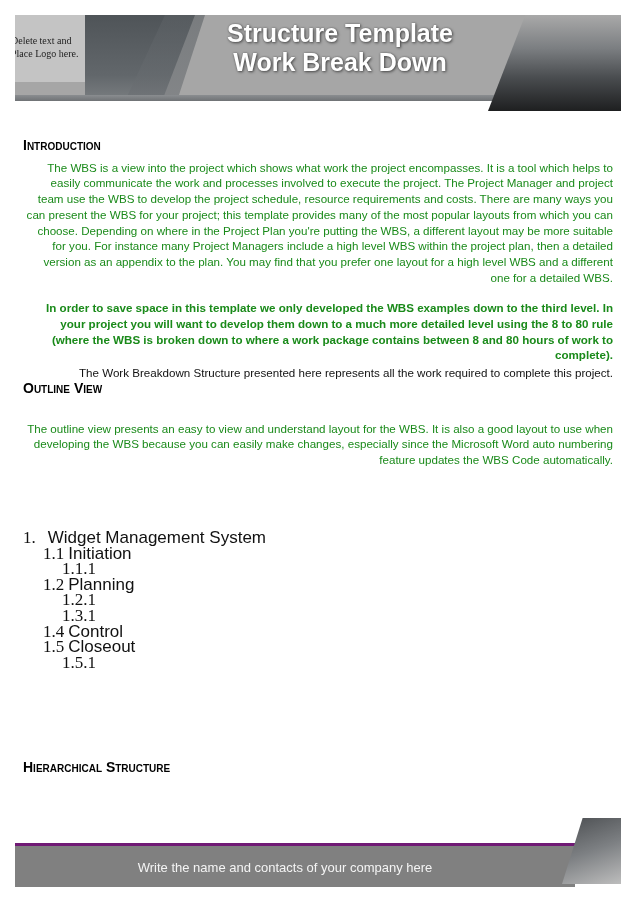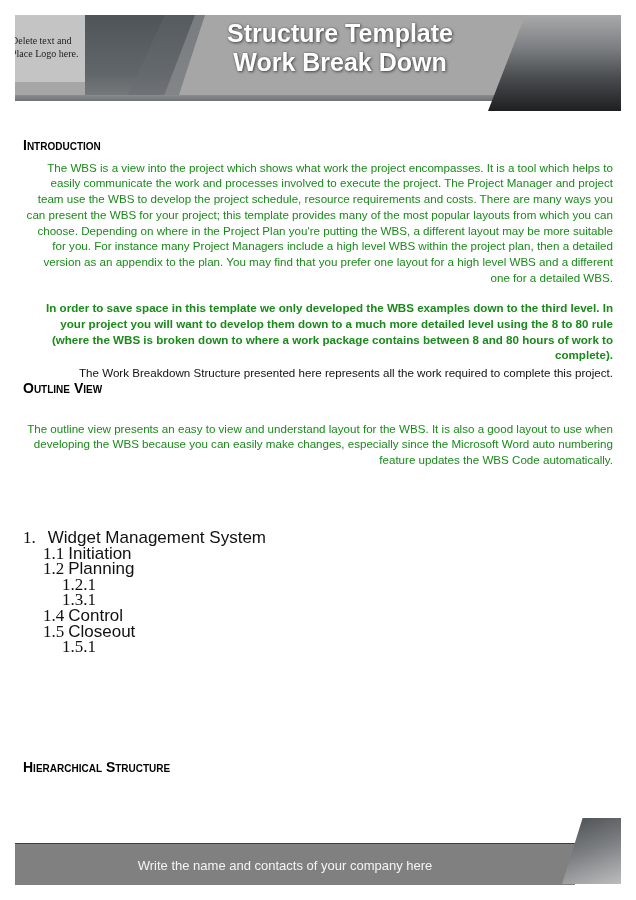--- a/index.html
+++ b/index.html
@@ -43,21 +43,21 @@
 
     .outline { position: absolute; left: 23px; top: 491px; font-size: 17px; line-height: 15.6px; color: #111; margin-top: 39px; }
     .outline .lvl1 { padding-left: 0; }
     .outline .lvl1 .num { display: inline-block; width: 20px; font-family: "Liberation Serif", serif; }
     .outline .lvl2 { padding-left: 20px; }
     .outline .lvl2 .num { font-family: "Liberation Serif", serif; margin-right: 4px; }
     .outline .lvl3 { padding-left: 39px; font-family: "Liberation Serif", serif; }
 
     
     .footer { position: absolute; left: 15px; top: 843px; width: 560px; height: 41px;
-              background: #808080; border-top: 1px solid #701a75; }
+              background: #808080; border-top: 3px solid #701a75; }
     .footer-text { position: absolute; left: 0; top: 14px; width: 540px; text-align: center;
               font-size: 13px; color: #f4f4f4; }
     .footer-right { position: absolute; left: 562px; top: 818px; width: 59px; height: 66px;
               background: linear-gradient(160deg, #4a4d50 0%, #7d8083 50%, #bdbdbd 100%);
               clip-path: polygon(35% 0, 100% 0, 100% 100%, 0 100%); }
   </style>
 </head>
 <body>
 
 <div class="header">
@@ -88,20 +88,21 @@
 </div>
 
 <div class="outline">
   <div class="lvl1">
     <span class="num">1.</span>
     <span>Widget Management System</span>
   </div>
   <div class="lvl2">
     <span class="num">1.1</span><span>Initiation</span>
   </div>
+  <div class="lvl3">1.1.1</div>
   <div class="lvl2">
     <span class="num">1.2</span><span>Planning</span>
   </div>
   <div class="lvl3">1.2.1</div>
   <div class="lvl3">1.3.1</div>
   <div class="lvl2">
     <span class="num">1.4</span><span>Control</span>
   </div>
   <div class="lvl2">
     <span class="num">1.5</span><span>Closeout</span>

